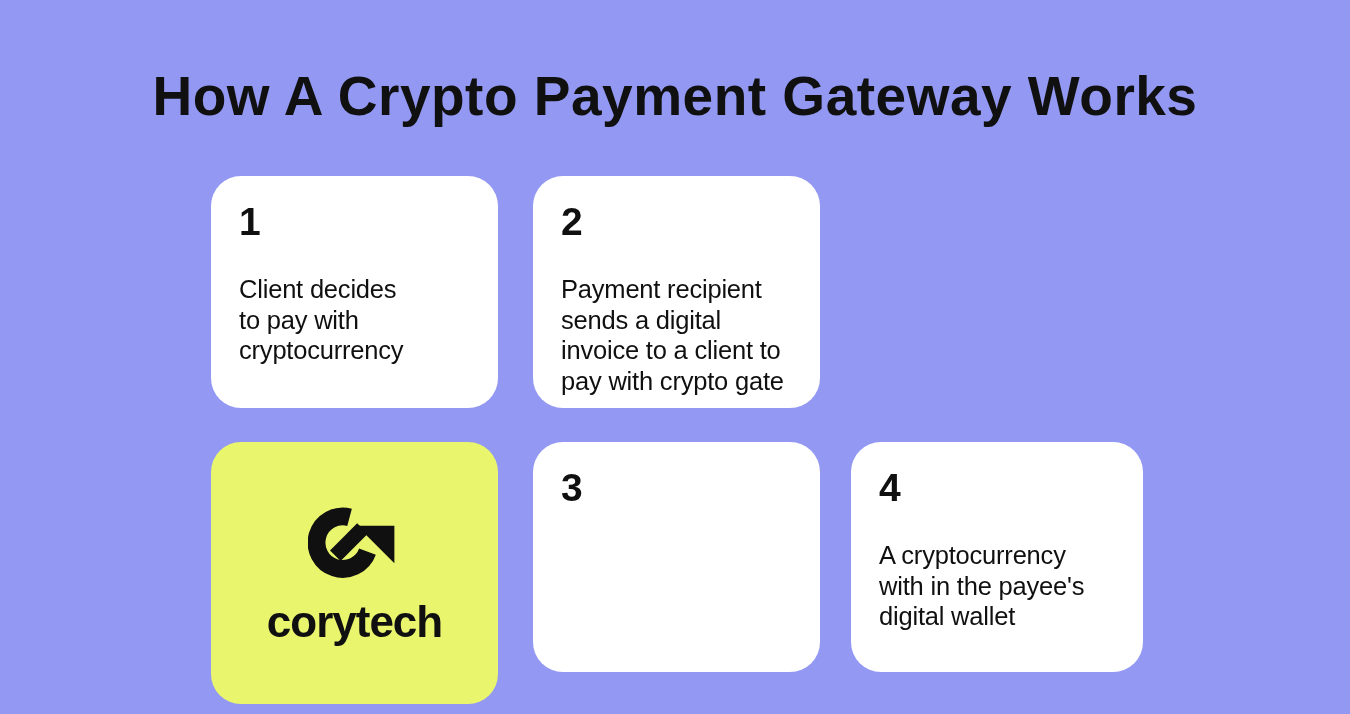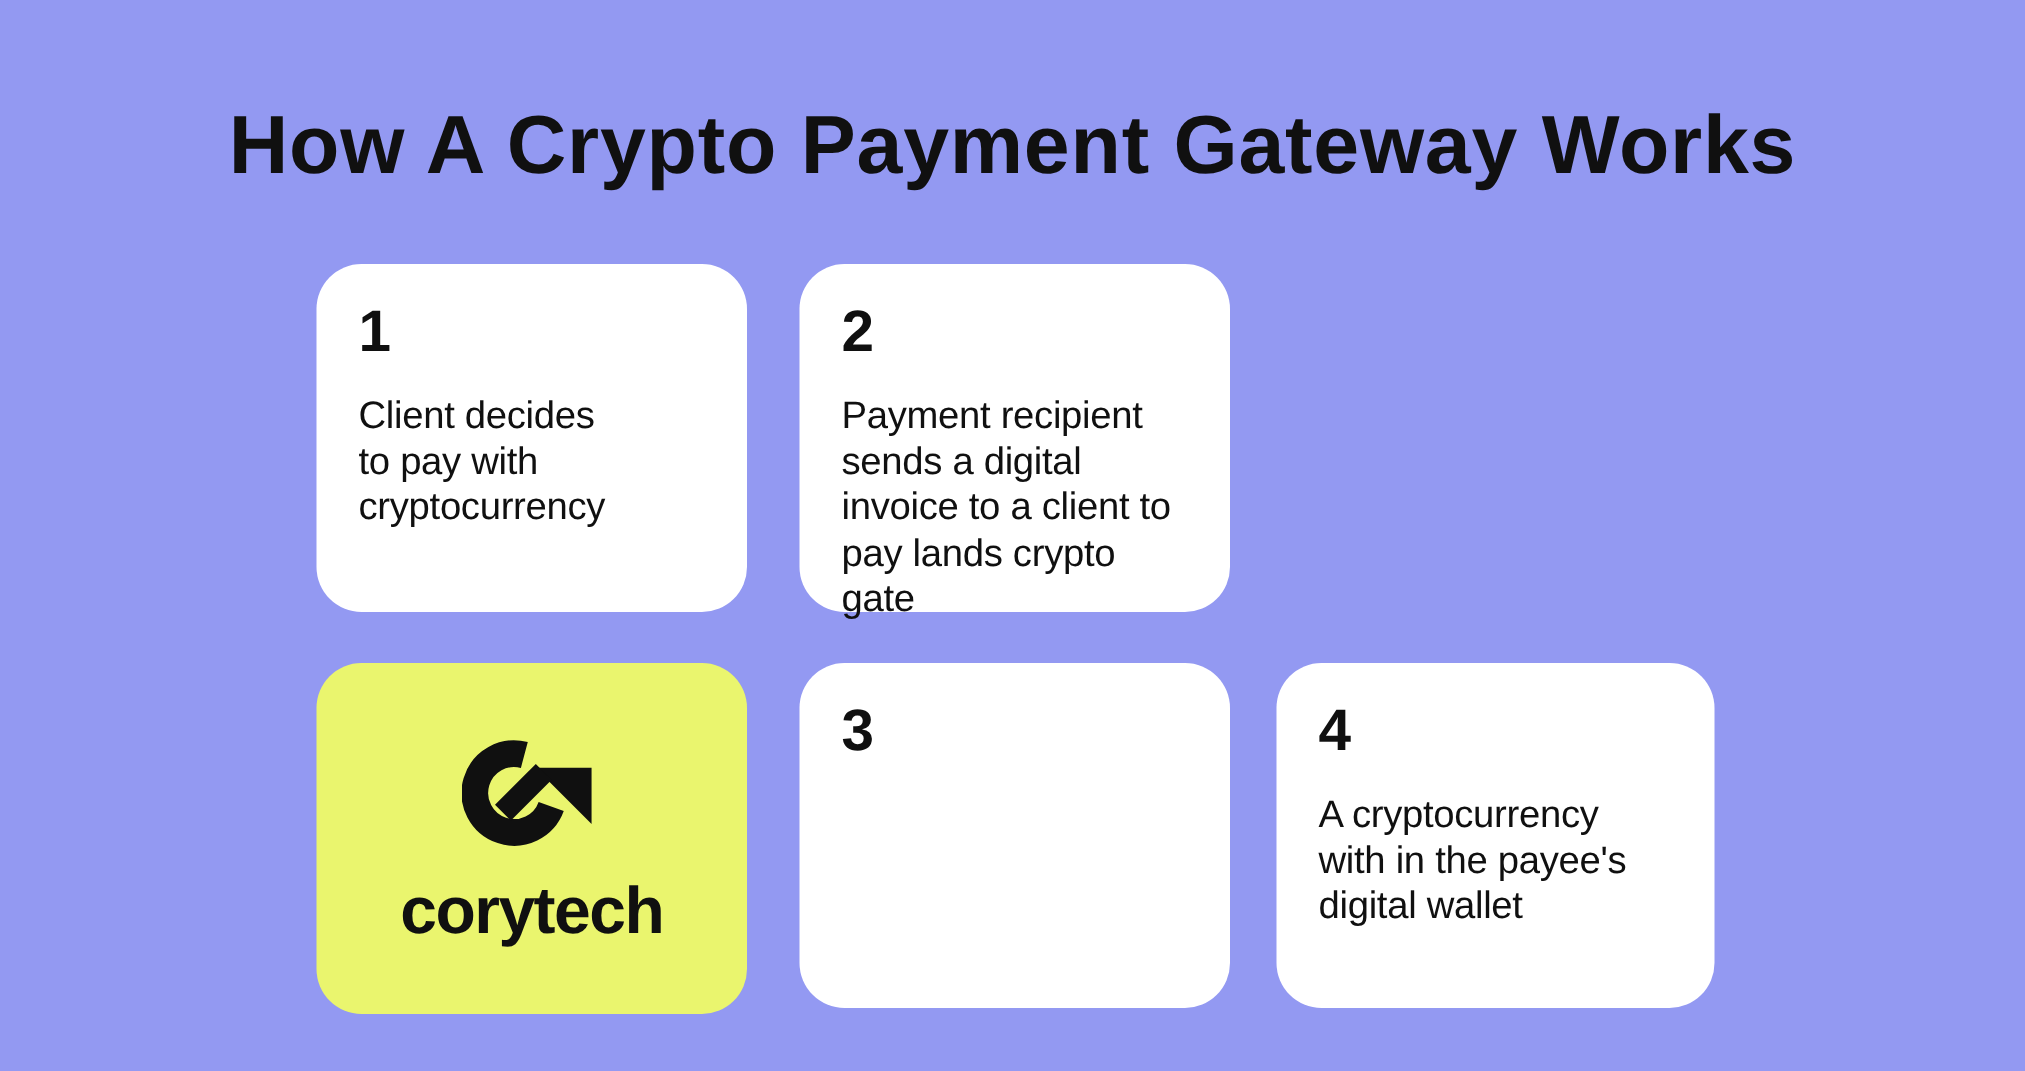--- a/index.html
+++ b/index.html
@@ -41,31 +41,31 @@
   .step-card { padding: 24px 26px 0 28px; }
 
   .step-number {
     font-size: 39px;
     font-weight: 700;
     line-height: 44px;
     color: var(--text);
   }
 
   .step-text {
-    margin-top: 18px;
+    margin-top: 30px;
     font-size: 25.5px;
     line-height: 30.5px;
     letter-spacing: -0.2px;
     color: var(--text);
     white-space: pre-line;
   }
 
   #card-step-1 { left: 211px; top: 176px; width: 287px; height: 232px; }
   #card-step-2 { left: 533px; top: 176px; width: 287px; height: 232px; }
-  #card-brand  { left: 211px; top: 442px; width: 287px; height: 234px; background: var(--accent); }
+  #card-brand  { left: 211px; top: 442px; width: 287px; height: 262px; background: var(--accent); }
   #card-step-3 { left: 533px; top: 442px; width: 287px; height: 230px; }
   #card-step-4 { left: 851px; top: 442px; width: 292px; height: 230px; }
 
   #card-brand {
     display: flex;
     flex-direction: column;
     align-items: center;
     justify-content: center;
     padding-top: 8px;
   }
@@ -92,21 +92,21 @@
     <div class="step-text">Client decides
 to pay with
 cryptocurrency</div>
   </div>
 
   <div class="card step-card" id="card-step-2">
     <div class="step-number">2</div>
     <div class="step-text">Payment recipient
 sends a digital
 invoice to a client to
-pay lands crypto gate</div>
+pay with crypto gate</div>
   </div>
 
   <div class="card" id="card-brand">
     <svg class="brand-logo" viewBox="0 0 100 80" aria-hidden="true">
       <path d="M 44.2 11 A 28 28 0 1 0 63.3 47.6" fill="none" stroke="#101010" stroke-width="19"></path>
       <polygon points="52,20 92,20 92,60" fill="#101010"></polygon>
       <line x1="29" y1="52" x2="58" y2="23" stroke="#101010" stroke-width="16"></line>
     </svg>
     <div class="brand-wordmark">corytech</div>
   </div>

